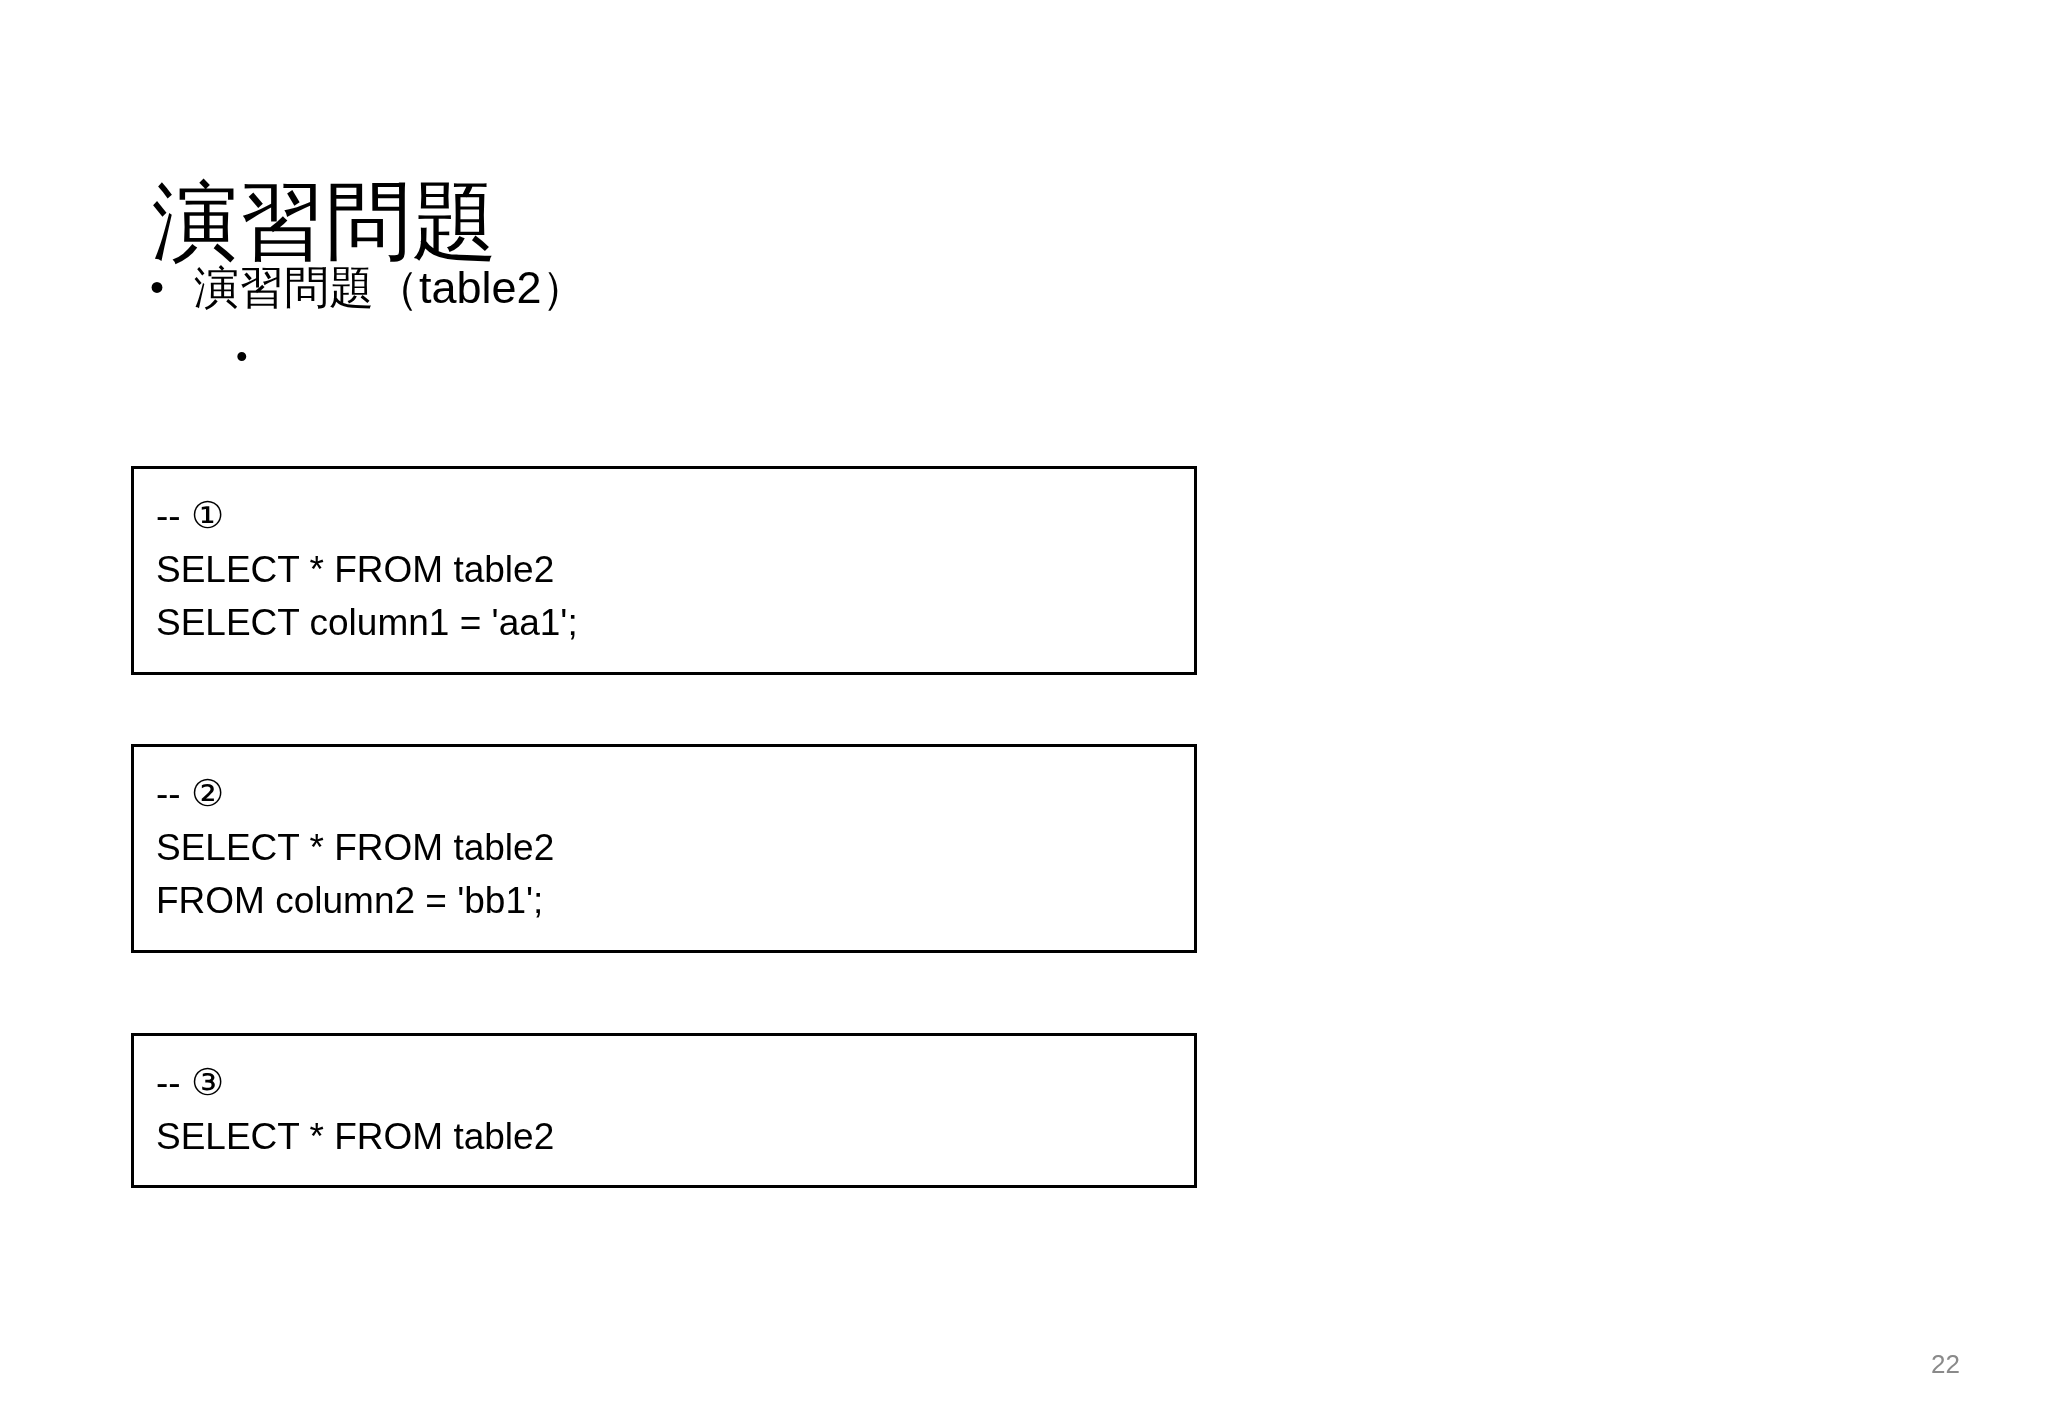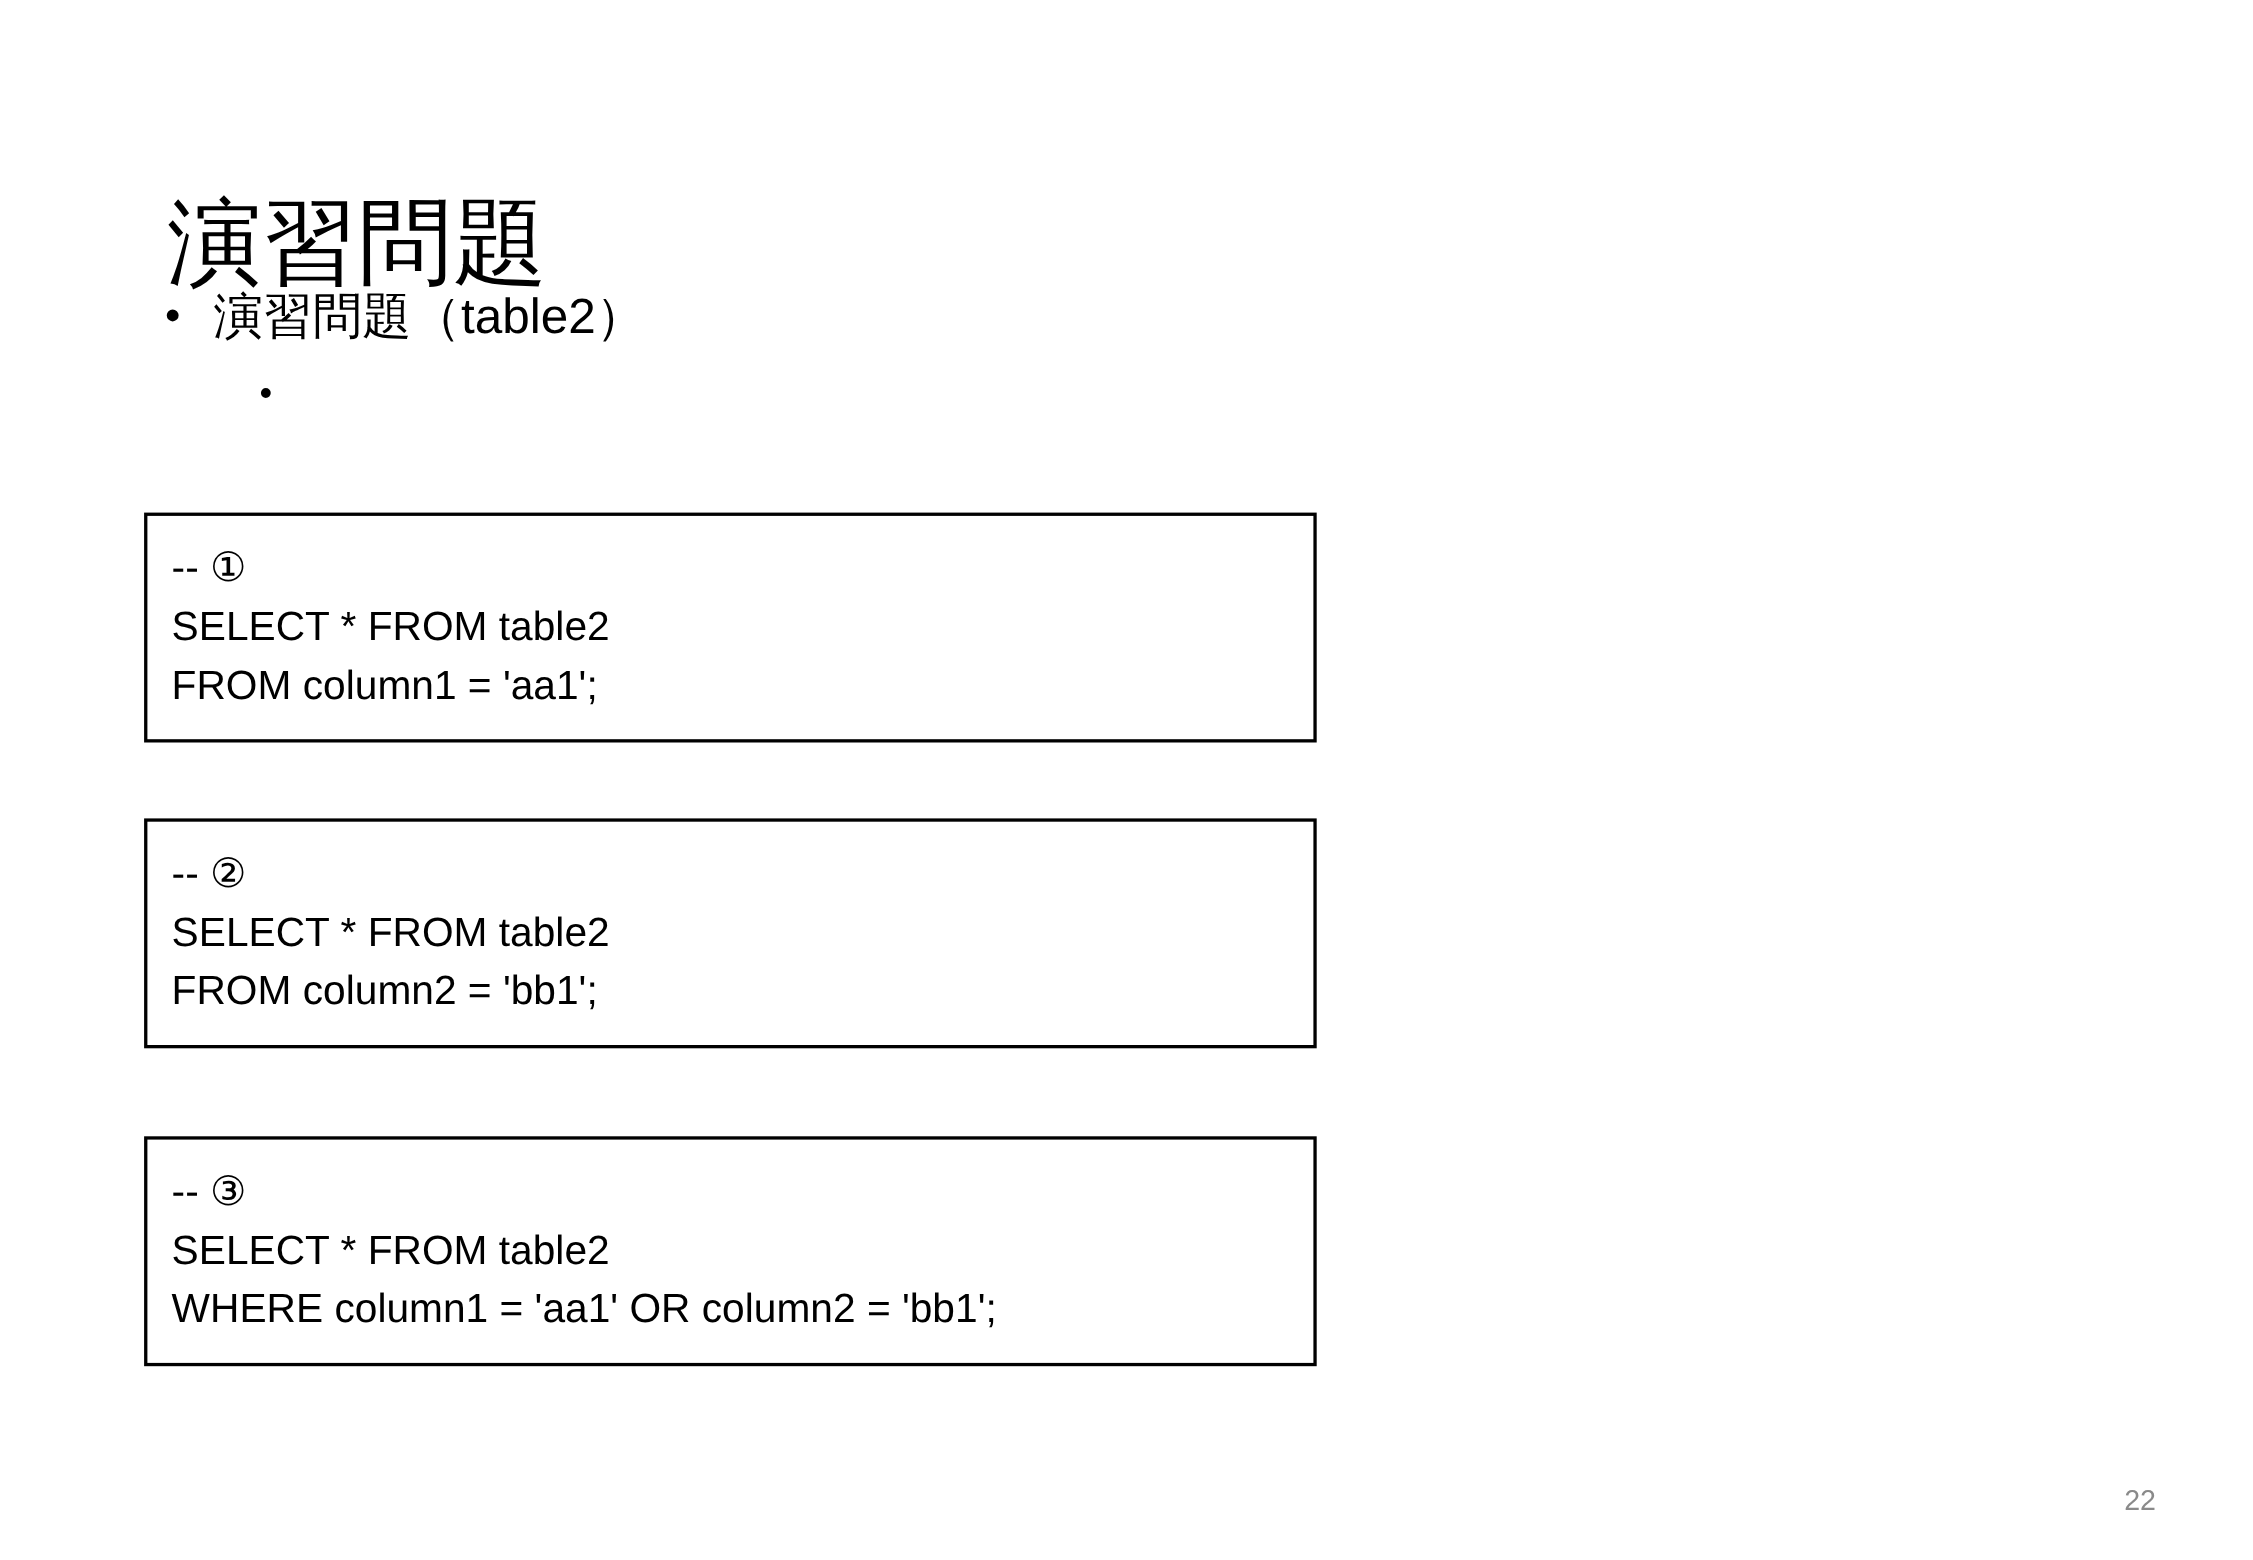--- a/index.html
+++ b/index.html
@@ -116,30 +116,29 @@
 
     <div class="bullet-l2">
       <span class="marker">•</span>
     </div>
 
   </div>
 
   <div class="code-box" id="code-box-1">
     <div class="code-line">-- ①</div>
     <div class="code-line">SELECT * FROM table2</div>
-    <div class="code-line">FROM column1 = 'aa1';</div>
+    <div class="code-line">SELECT column1 = 'aa1';</div>
   </div>
 
   <div class="code-box" id="code-box-2">
     <div class="code-line">-- ②</div>
     <div class="code-line">SELECT * FROM table2</div>
     <div class="code-line">FROM column2 = 'bb1';</div>
   </div>
 
   <div class="code-box" id="code-box-3">
     <div class="code-line">-- ③</div>
     <div class="code-line">SELECT * FROM table2</div>
-    <div class="code-line">WHERE column1 = 'aa1' OR column2 = 'bb1';</div>
   </div>
 
   <div class="page-number">22</div>
 
 </div>
 
 </body></html>

